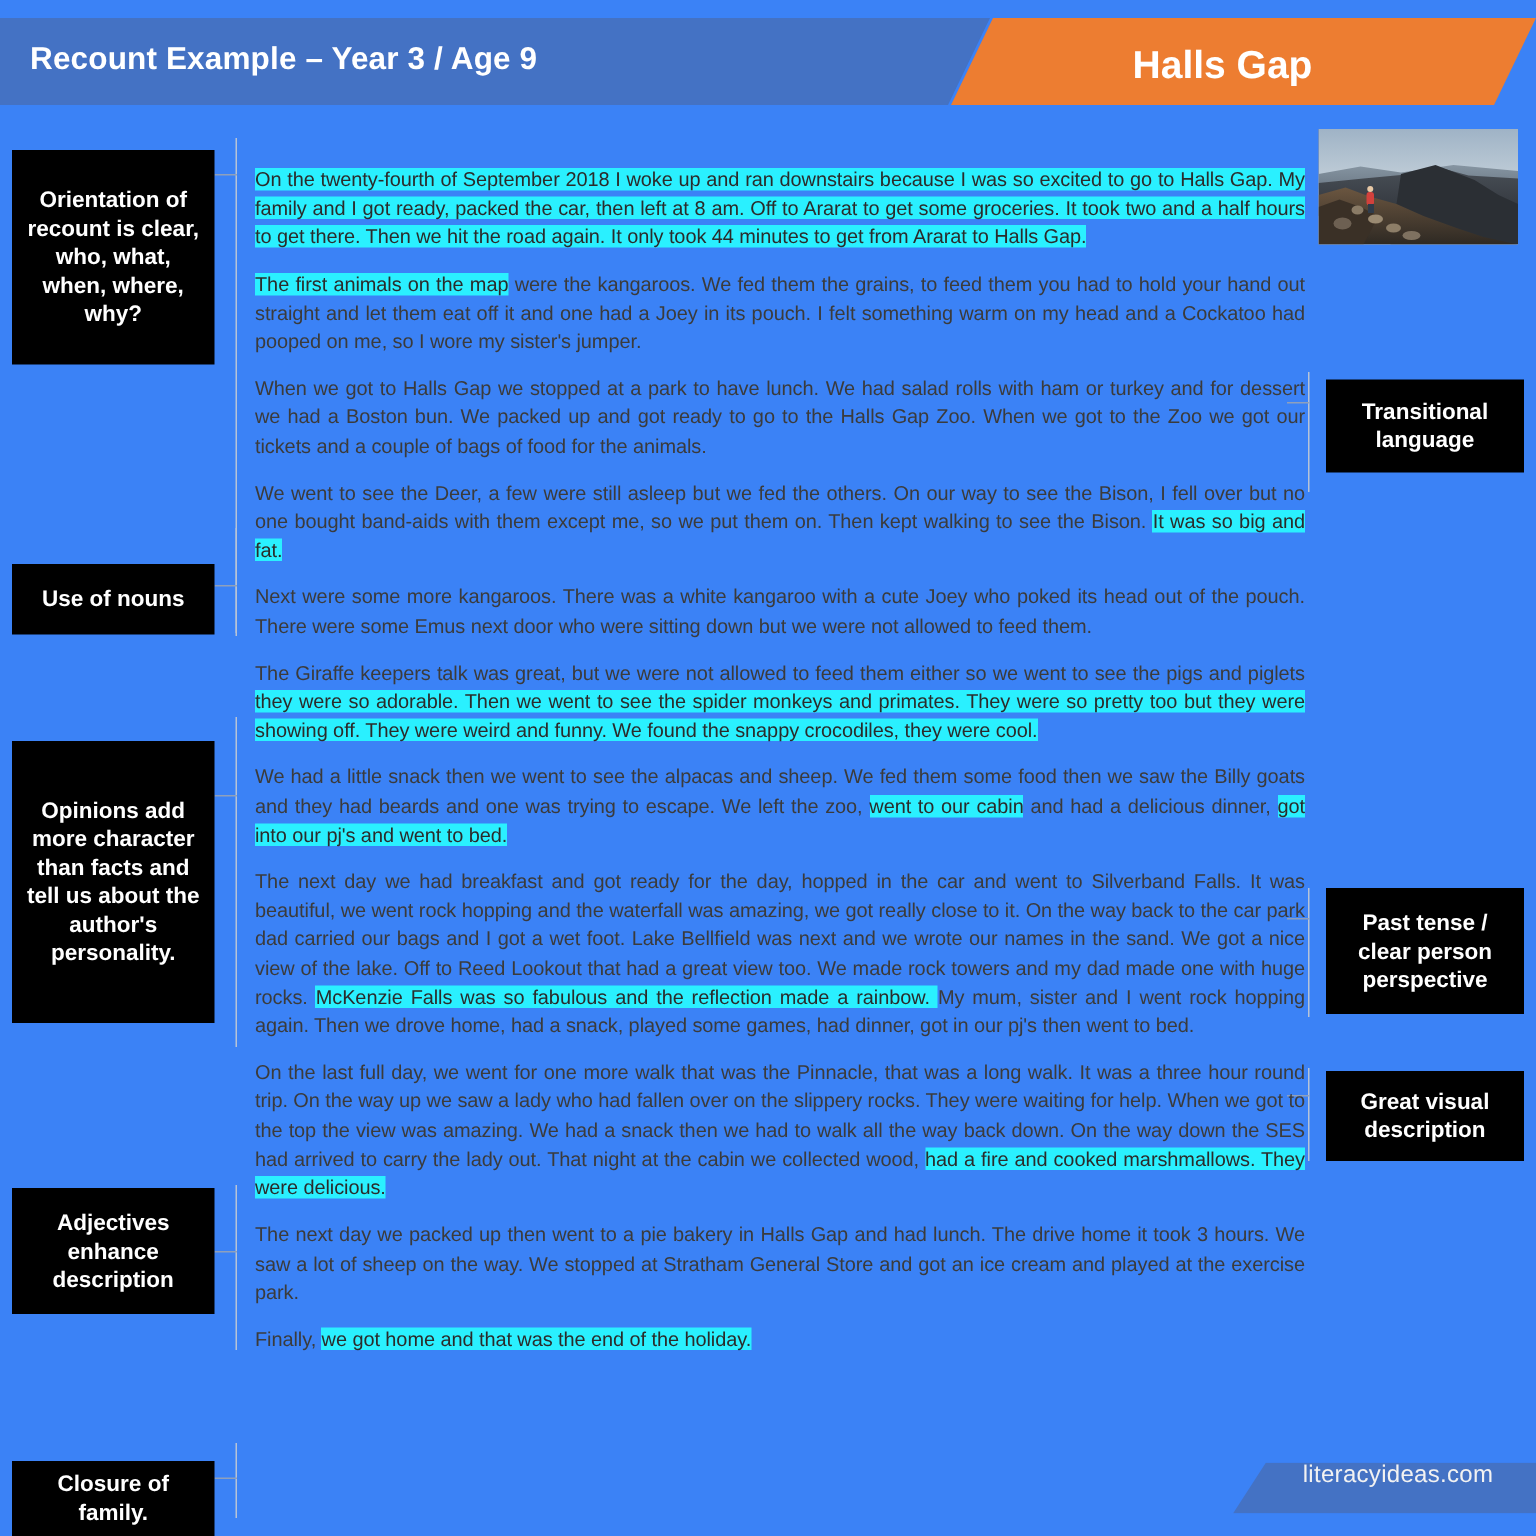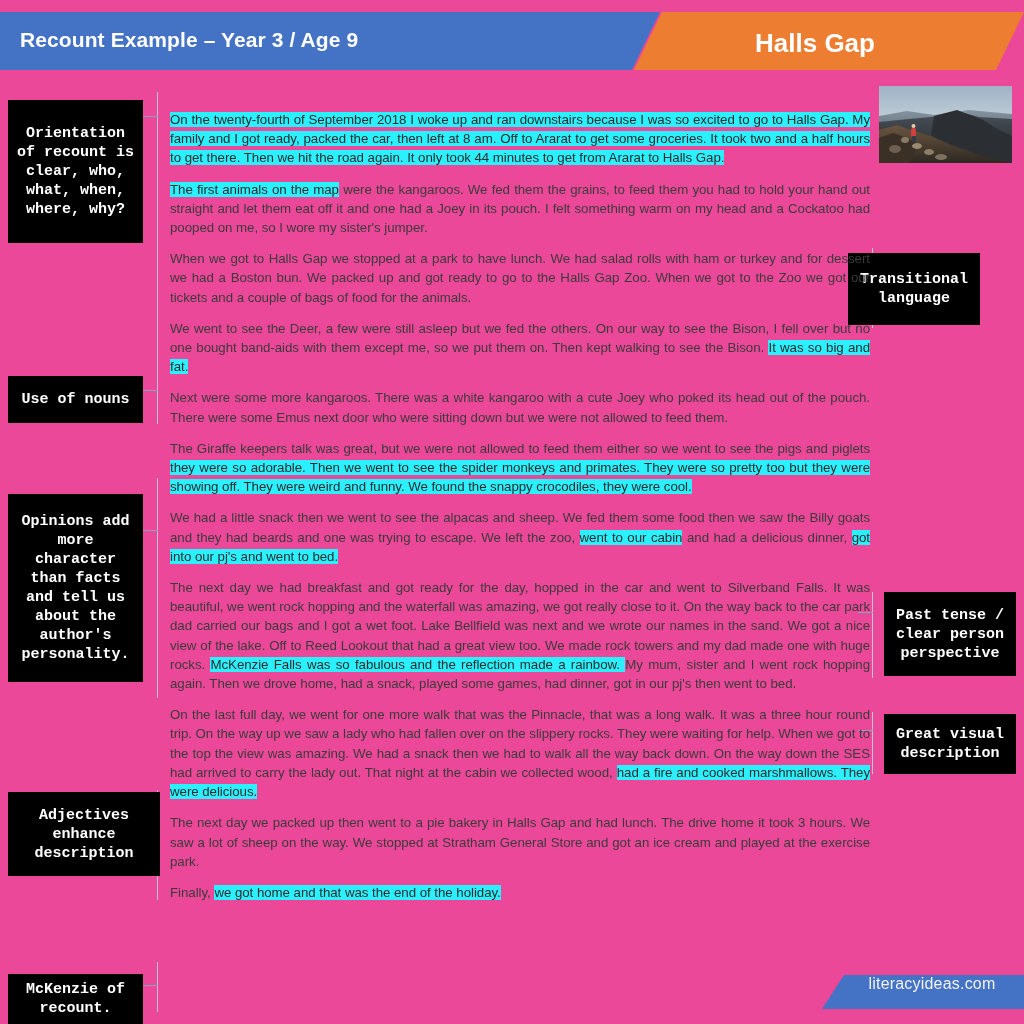--- a/index.html
+++ b/index.html
@@ -9,21 +9,21 @@
     height: 1024px;
     background: #ffffff;
     font-family: "Liberation Sans", sans-serif;
     overflow: hidden;
   }
 
   #page {
     position: relative;
     width: 1024px;
     height: 1024px;
-    background: #ec4899;
+    background: #3b82f6;
   }
 
   
   .header {
     position: absolute;
     top: 12px;
     left: 0;
     width: 1024px;
     height: 58px;
   }
@@ -111,21 +111,21 @@
     position: absolute;
     height: 1px;
     background: #8fa0bb;
   }
 
   
   .note {
     position: absolute;
     background: #000000;
     color: #ffffff;
-    font-family: Liberation Mono, monospace;
+    font-family: Liberation Sans, sans-serif;
     font-weight: bold;
     font-size: 15px;
     line-height: 19px;
     text-align: center;
     display: flex;
     align-items: center;
     justify-content: center;
     padding: 6px 6px;
   }
 
@@ -221,28 +221,28 @@
 
   <div class="note" style="left:8px; top:100px; width:135px; height:143px;">
     <span>Orientation of recount is clear, who, what, when, where, why?</span>
   </div>
   <div class="note" style="left:8px; top:376px; width:135px; height:47px;">
     <span>Use of nouns</span>
   </div>
   <div class="note" style="left:8px; top:494px; width:135px; height:188px;">
     <span>Opinions add more character than facts and tell us about the author's personality.</span>
   </div>
-  <div class="note" style="left:8px; top:792px; width:152px; height:84px;">
+  <div class="note" style="left:8px; top:792px; width:135px; height:84px;">
     <span>Adjectives enhance description</span>
   </div>
   <div class="note" style="left:8px; top:974px; width:135px; height:50px;">
-    <span>McKenzie of recount.</span>
-  </div>
-
-  <div class="note" style="left:848px; top:253px; width:132px; height:72px;">
+    <span>Closure of family.</span>
+  </div>
+
+  <div class="note" style="left:884px; top:253px; width:132px; height:62px;">
     <span>Transitional language</span>
   </div>
   <div class="note" style="left:884px; top:592px; width:132px; height:84px;">
     <span>Past tense / clear person perspective</span>
   </div>
   <div class="note" style="left:884px; top:714px; width:132px; height:60px;">
     <span>Great visual description</span>
   </div>
 
   <div class="text-col" id="text-col">

